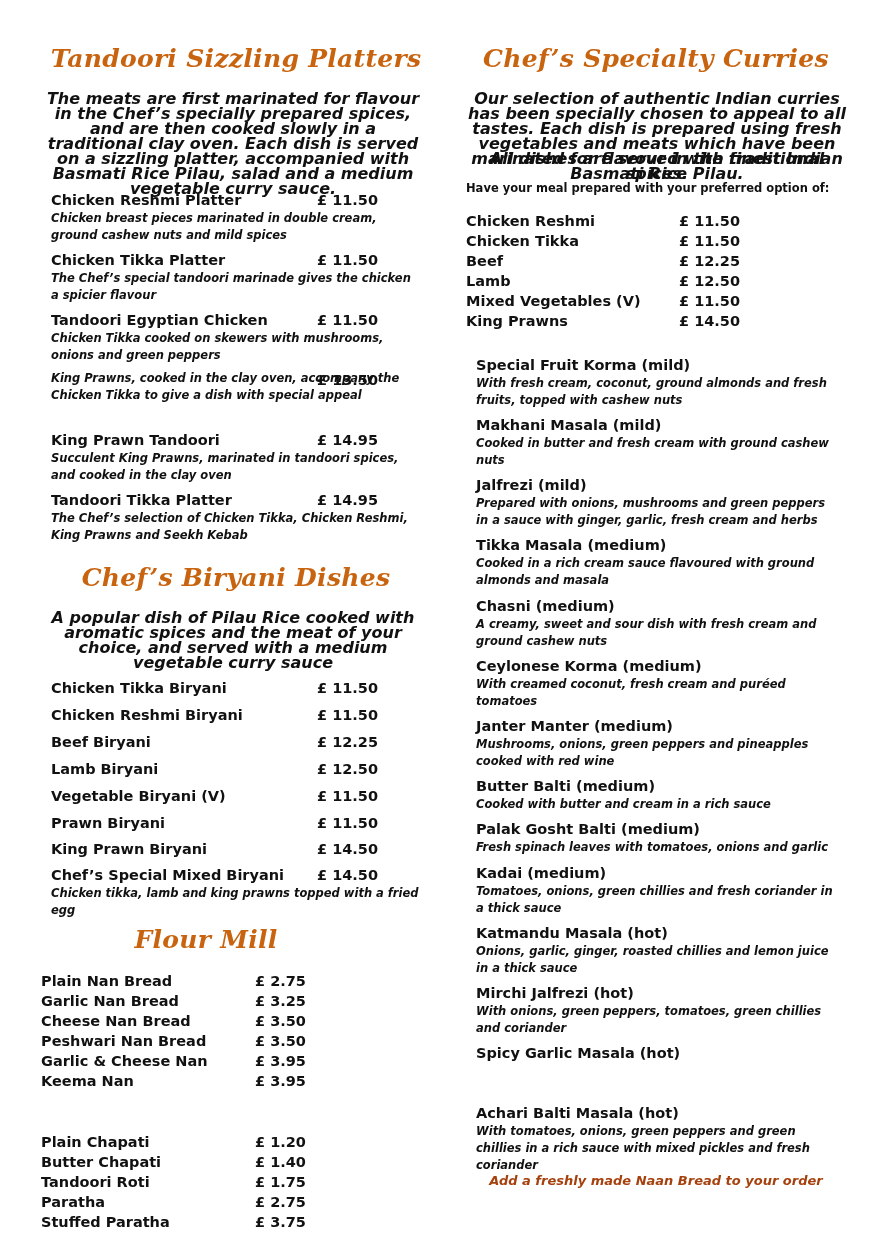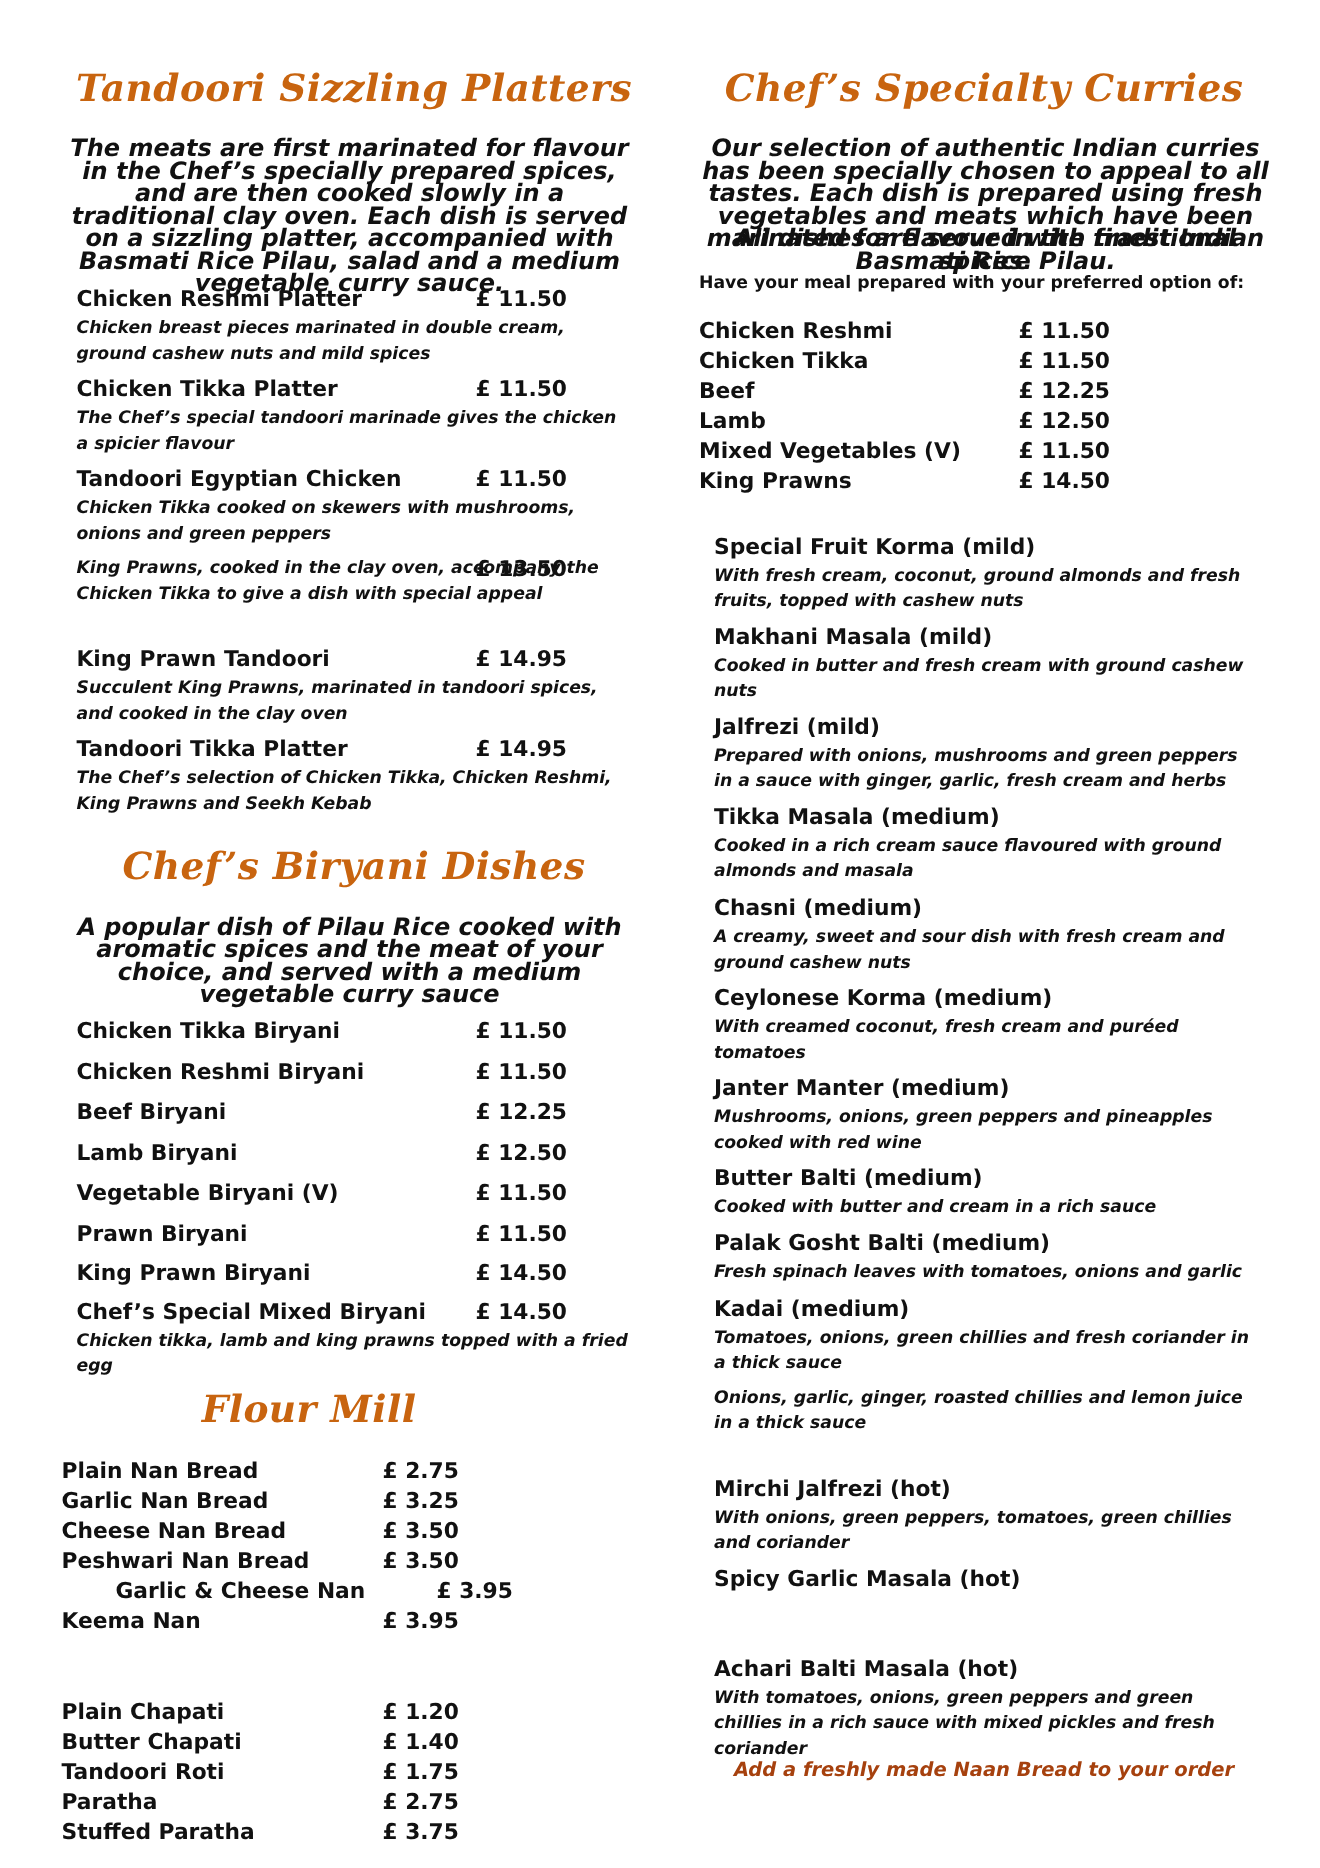--- a/index.html
+++ b/index.html
@@ -133,21 +133,21 @@
         <span class="price" style="left:214px;">£ 3.25</span>
       </div>
     <div class="row" style="position:relative;">
         <span class="name">Cheese Nan Bread</span>
         <span class="price" style="left:214px;">£ 3.50</span>
       </div>
     <div class="row" style="position:relative;">
         <span class="name">Peshwari Nan Bread</span>
         <span class="price" style="left:214px;">£ 3.50</span>
       </div>
-    <div class="row" style="position:relative;margin-left:36px;">
+    <div class="row" style="position:relative;">
         <span class="name">Garlic &amp; Cheese Nan</span>
         <span class="price" style="left:214px;">£ 3.95</span>
       </div>
     <div class="row" style="position:relative;">
         <span class="name">Keema Nan</span>
         <span class="price" style="left:214px;">£ 3.95</span>
       </div>
     <div class="row" style="position:relative;margin-top:41px;">
         <span class="name">Plain Chapati</span>
         <span class="price" style="left:214px;">£ 1.20</span>
@@ -259,20 +259,23 @@
       </div>
       <div class="desc">Fresh spinach leaves with tomatoes, onions and garlic</div>
     </div>
   <div class="item abs" style="top:853px;">
       <div class="row">
         <span>Kadai (medium)</span>
       </div>
       <div class="desc">Tomatoes, onions, green chillies and fresh coriander in a thick sauce</div>
     </div>
   <div class="item abs" style="top:913px;">
+      <div class="row">
+        <span>Katmandu Masala (hot)</span>
+      </div>
       <div class="desc">Onions, garlic, ginger, roasted chillies and lemon juice in a thick sauce</div>
     </div>
   <div class="item abs" style="top:973px;">
       <div class="row">
         <span>Mirchi Jalfrezi (hot)</span>
       </div>
       <div class="desc">With onions, green peppers, tomatoes, green chillies and coriander</div>
     </div>
   <div class="item abs" style="top:1033px;">
       <div class="row">

